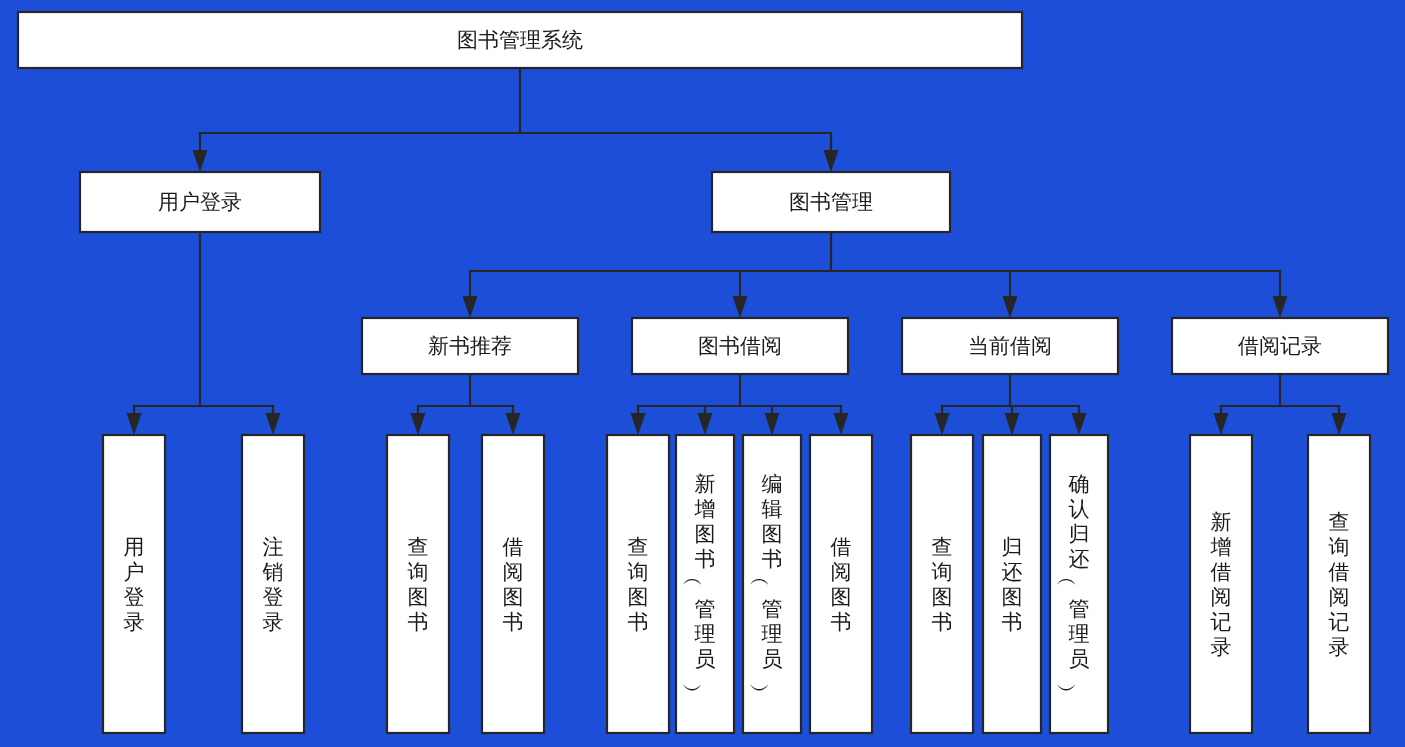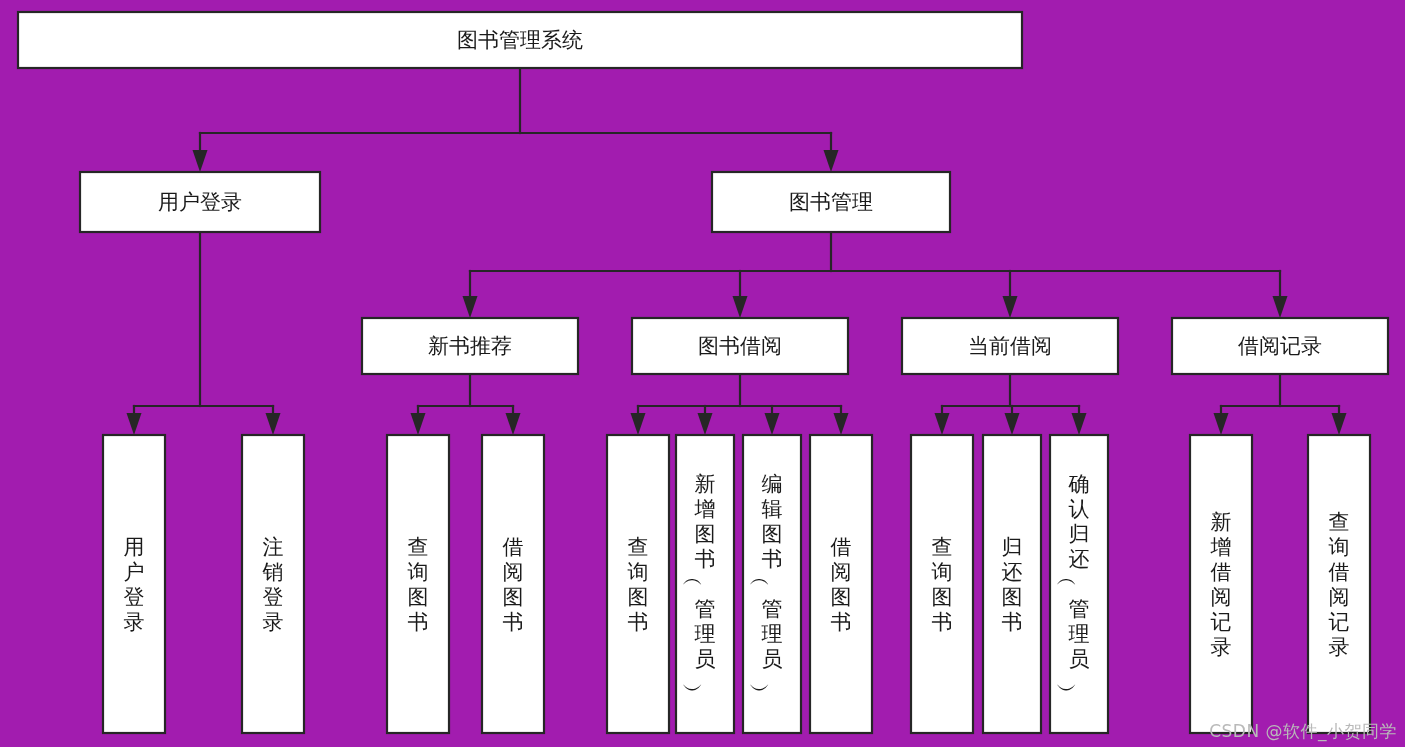--- a/index.html
+++ b/index.html
@@ -10,21 +10,21 @@
   body {
     width: 1405px;
     height: 747px;
     font-family: "DejaVu Sans", "Liberation Sans", sans-serif;
     overflow: hidden;
   }
   #diagram-root {
     position: relative;
     width: 1405px;
     height: 747px;
-    background: #a21caf;
+    background: #1d4ed8;
   }
   svg#tree-svg {
     position: absolute;
     left: 0;
     top: 0;
     width: 1405px;
     height: 747px;
     display: block;
   }
   .node-box {
@@ -216,14 +216,13 @@
         <g>
           <rect x="1190" y="435" width="62" height="298" class="node-box"></rect>
           <text x="1221" y="528.5" class="node-label-v"><tspan x="1221" dy="0">新</tspan><tspan x="1221" dy="25">增</tspan><tspan x="1221" dy="25">借</tspan><tspan x="1221" dy="25">阅</tspan><tspan x="1221" dy="25">记</tspan><tspan x="1221" dy="25">录</tspan></text>
         </g>
         <g>
           <rect x="1308" y="435" width="62" height="298" class="node-box"></rect>
           <text x="1339" y="528.5" class="node-label-v"><tspan x="1339" dy="0">查</tspan><tspan x="1339" dy="25">询</tspan><tspan x="1339" dy="25">借</tspan><tspan x="1339" dy="25">阅</tspan><tspan x="1339" dy="25">记</tspan><tspan x="1339" dy="25">录</tspan></text>
         </g>
       </g>
   </svg>
-  <div class="watermark">CSDN @软件_小贺同学</div>
 </div>
 
 </body></html>

